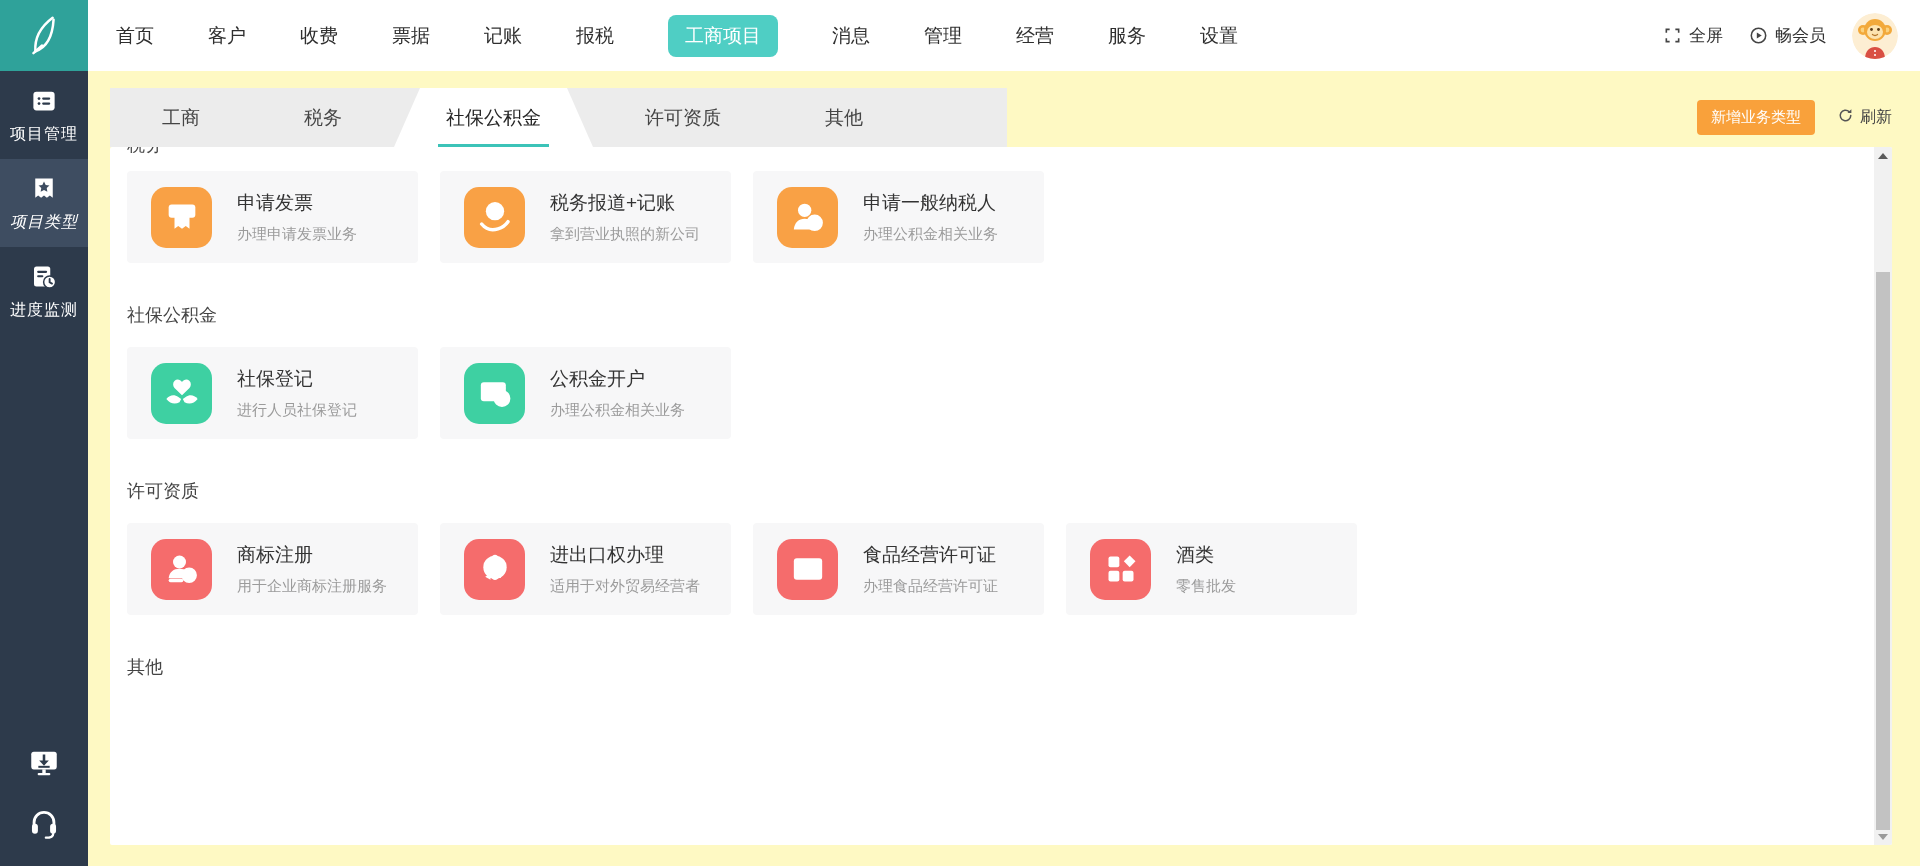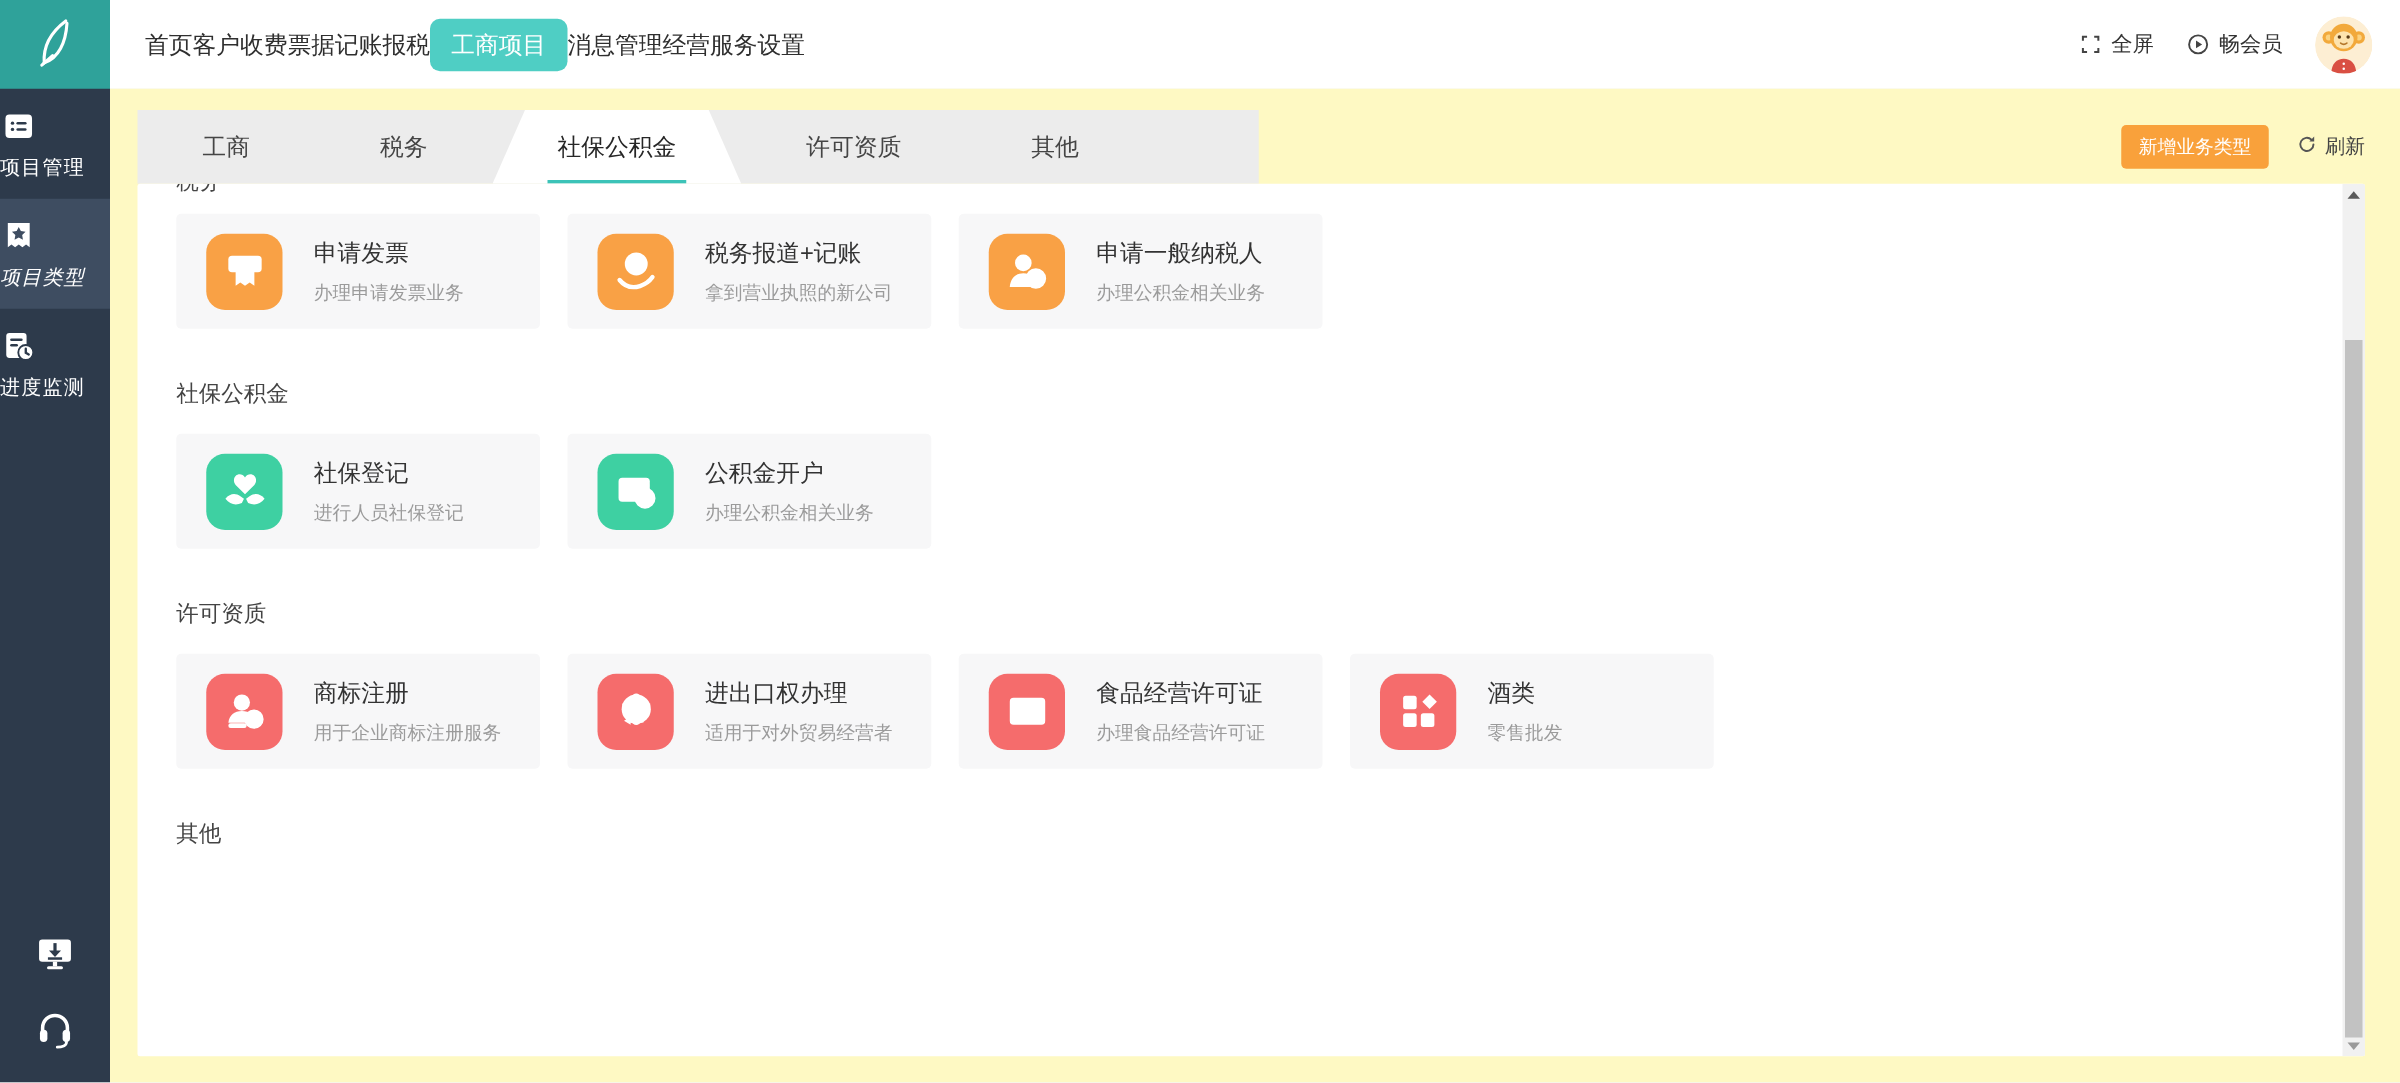--- a/index.html
+++ b/index.html
@@ -4,52 +4,52 @@
 <style>
   * { margin:0; padding:0; box-sizing:border-box; }
   html,body { width:1920px; height:866px; overflow:hidden; font-family:"Liberation Sans", sans-serif; }
   body { background:#e9e9e9; }
   .app { display:flex; width:1920px; height:866px; }
 
   
   .sidebar { width:88px; height:866px; background:var(--sidebar_bg); display:flex; flex-direction:column; flex-shrink:0; }
   .logo { width:88px; height:71px; background:var(--teal_dark); display:flex; align-items:center; justify-content:center; cursor:pointer; }
   .side-items { display:flex; flex-direction:column; }
-  .side-item { padding:15px 0 14px; display:flex; flex-direction:column; cursor:pointer; color:var(--sidebar_bg); }
+  .side-item { padding:15px 0 14px; display:flex; flex-direction:column; align-items:center; cursor:pointer; color:var(--sidebar_bg); }
   .side-item.active { background:var(--sidebar_active); color:var(--sidebar_active);font-style:italic; }
   .side-item .s-icon { width:30px; height:30px; display:block; }
   .side-item .s-label { margin-top:8px; font-size:16px; color:#ffffff; letter-spacing:1px; }
   .side-bottom { margin-top:auto; margin-bottom:26px; display:flex; flex-direction:column; align-items:center; gap:26px; color:var(--sidebar_bg); }
   .side-bottom .s-icon { width:34px; height:34px; cursor:pointer; }
 
   
   .main { flex:1; display:flex; flex-direction:column; }
   .topnav { height:71px; background:#ffffff; display:flex; align-items:center; flex-shrink:0; }
-  .nav-items { display:flex; align-items:center; margin-left:28px; }
+  .nav-items { display:flex; align-items:center; gap:54px; margin-left:28px; }
   .nav-item { font-size:19px; color:#2f2f2f; cursor:pointer; white-space:nowrap; }
   .nav-item.active { background:var(--teal); color:#ffffff; padding:8px 17px; border-radius:8px; }
   .nav-right { margin-left:auto; margin-right:22px; display:flex; align-items:center; gap:26px; }
   .nav-tool { display:flex; align-items:center; gap:7px; font-size:17px; color:#333; cursor:pointer; }
   .nav-tool svg { display:block; }
   .avatar { width:46px; height:46px; border-radius:50%; overflow:hidden; cursor:pointer; }
 
   
   .content { flex:1; background:#fef9c3; padding:17px 28px 21px 22px; display:flex; flex-direction:column; }
   .toolbar-row { height:59px; display:flex; align-items:stretch; justify-content:space-between; flex-shrink:0; }
   .tabs { display:flex; background:#ececec; padding-right:92px; }
   .tab { font-size:19px; color:#454545; padding:0 52px; display:flex; align-items:center; cursor:pointer; position:relative; }
   .tab.active { background:#ffffff; color:#262626; clip-path:polygon(26px 0, calc(100% - 26px) 0, 100% 100%, 0 100%); }
   .tab.active::after { content:""; position:absolute; left:44px; right:44px; bottom:0; height:3px; background:var(--teal_line); }
   .toolbar-right { display:flex; align-items:center; gap:22px; }
   .add-btn { background:var(--button_orange); color:#fff; font-size:15px; border:none; border-radius:4px; padding:8px 14px; cursor:pointer; font-family:inherit;text-align:right; }
   .refresh { display:flex; align-items:center; gap:6px; font-size:16px; color:#444; cursor:pointer; }
 
   
   .panel { background:#ffffff; height:698px; position:relative; border-radius:2px; overflow:hidden; }
-  .panel-inner { padding:0 60px 0 31px; }
+  .panel-inner { padding:0 60px 0 17px; }
   .clip-box { height:10px; overflow:hidden; }
   .clip-box .section-title { margin:-14px 0 0 0; }
   .section-title { font-size:18px; color:#444; margin:40px 0 20px 0; }
   .section:first-of-type .cards { margin-top:14px; }
   .cards { display:flex; gap:22px; }
   .card { width:291px; height:92px; background:#f7f7f8; border-radius:4px; display:flex; align-items:center; padding-left:24px; gap:25px; cursor:pointer; }
   .card-icon { width:61px; height:61px; border-radius:15px; flex-shrink:0; display:flex; align-items:center; justify-content:center; color:#fff; }
   .card-icon svg { width:40px; height:40px; display:block; }
   .card-title { font-size:19px; color:#333; margin-bottom:9px; }
   .card-sub { font-size:15px; color:#9b9b9b; }

